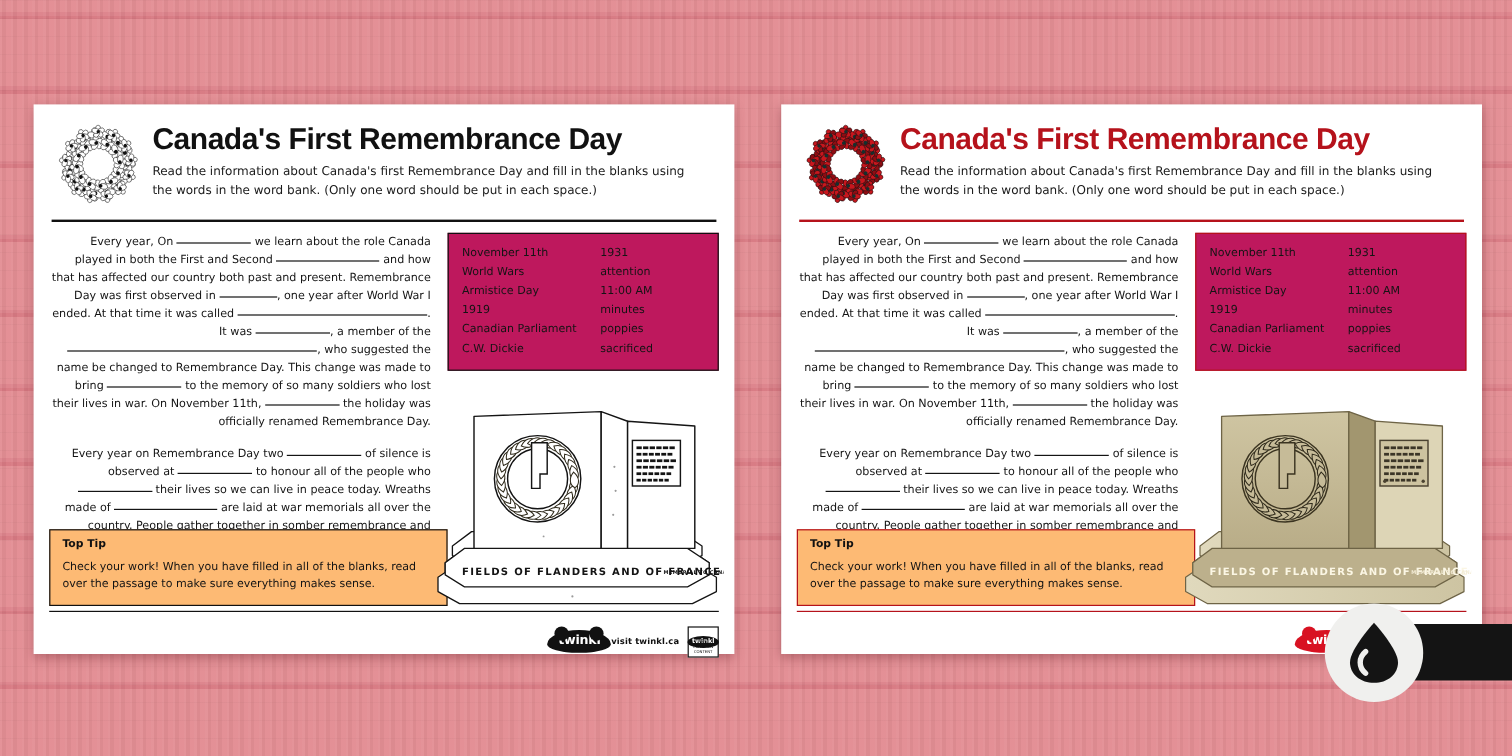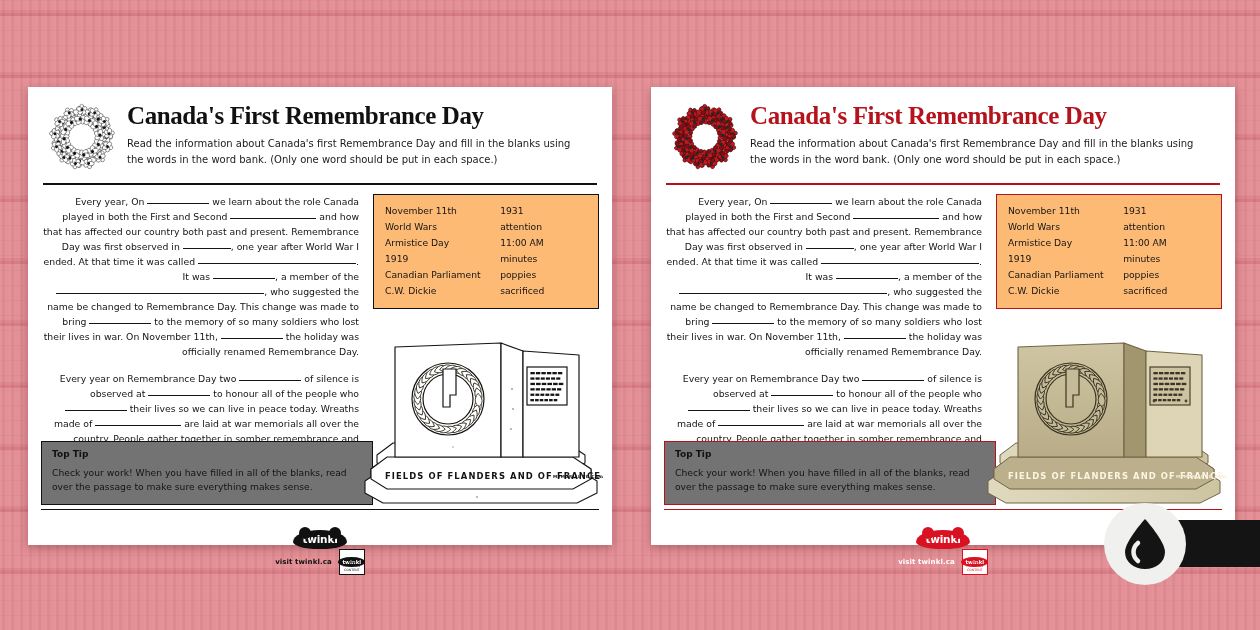--- a/index.html
+++ b/index.html
@@ -70,21 +70,21 @@
     width: 78px;
     height: 78px;
     flex: 0 0 78px;
     margin-top: 1px;
   }
   .wreath-wrap svg { display: block; width: 100%; height: 100%; }
 
   .header-text { padding-top: 6px; flex: 1; }
 
   .page-title {
-    font-family: Liberation Serif, serif;
+    font-family: Liberation Sans, sans-serif;
     font-size: 25px;
     font-weight: bold;
     letter-spacing: -0.4px;
     line-height: 1.05;
     color: #111111;
   }
   #page-col .page-title { color: #b5121b; }
 
   .page-subtitle {
     font-size: 10px;
@@ -130,38 +130,38 @@
   .b-sm  { width: 48px; }
   .b-md  { width: 62px; }
   .b-lg  { width: 86px; }
   .b-xl  { width: 158px; }
   .b-gap { width: 22px; border-bottom: none; }
 
   
   .word-bank {
     border: 1.6px solid #111111;
     padding: 8px 11px 9px 11px;
-    background: #fdba74;
+    background: #be185d;
   }
   #page-col .word-bank { border-color: #b5121b; }
   .word-bank table { border-collapse: collapse; width: 100%; }
   .word-bank td {
     font-size: 9.2px;
     line-height: 1.0;
     padding: 3.4px 0;
     color: #141414;
     white-space: nowrap;
   }
   .word-bank td.c1 { width: 57%; }
 
   
   .top-tip {
     border: 1.6px solid #111111;
     padding: 7px 10px 9px 10px;
-    background: #737373;
+    background: #fdba74;
     position: absolute;
     left: 0;
     right: -14px;
     bottom: 4px;
   }
   #page-col .top-tip { border-color: #b5121b; }
   .top-tip-title {
     font-size: 9px;
     font-weight: bold;
     color: #111;
@@ -183,25 +183,24 @@
   }
   .monument svg { display: block; width: 100%; height: 100%; }
 
   
   .page-footer {
     margin-top: auto;
     border-top: 1.4px solid #111111;
     padding-top: 20px;
     display: flex;
     align-items: center;
-    justify-content: space-between;
+    justify-content: flex-end;
     height: 30px;
     position: relative;
     z-index: 4;
-    flex-direction: column;
   }
   #page-col .page-footer { border-top-color: #b5121b; }
 
   .twinkl-logo {
     font-size: 10.5px;
     font-weight: bold;
     color: #ffffff;
     background: #111111;
     border-radius: 50% 50% 48% 48% / 62% 62% 38% 38%;
     padding: 3px 9px 4px 9px;

